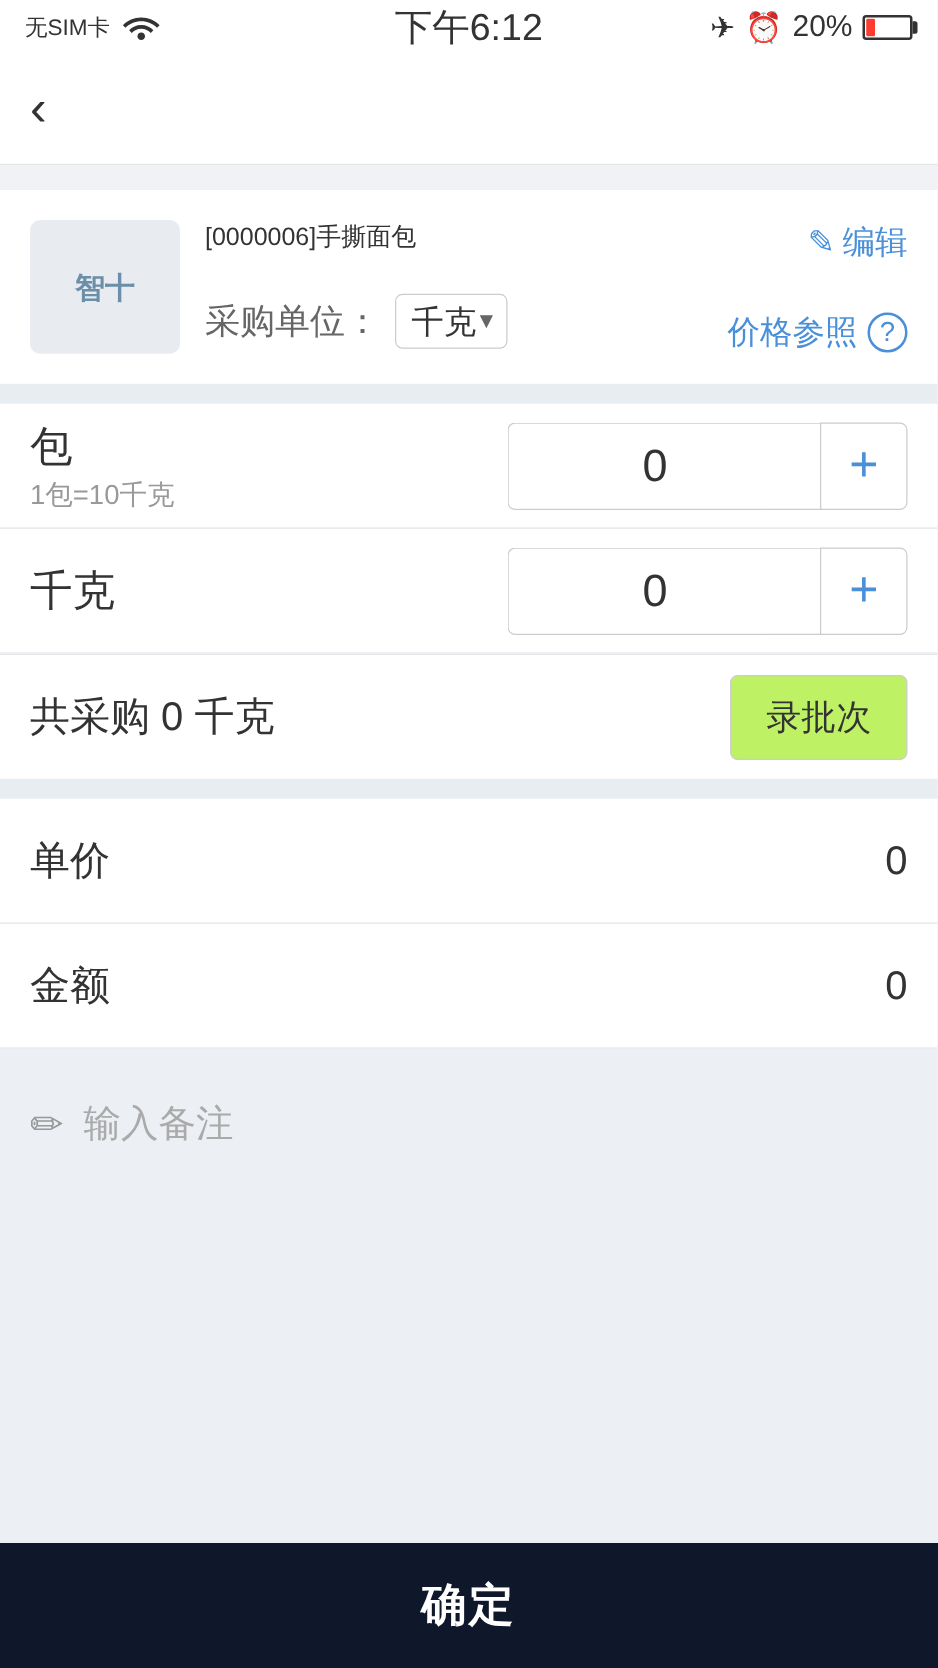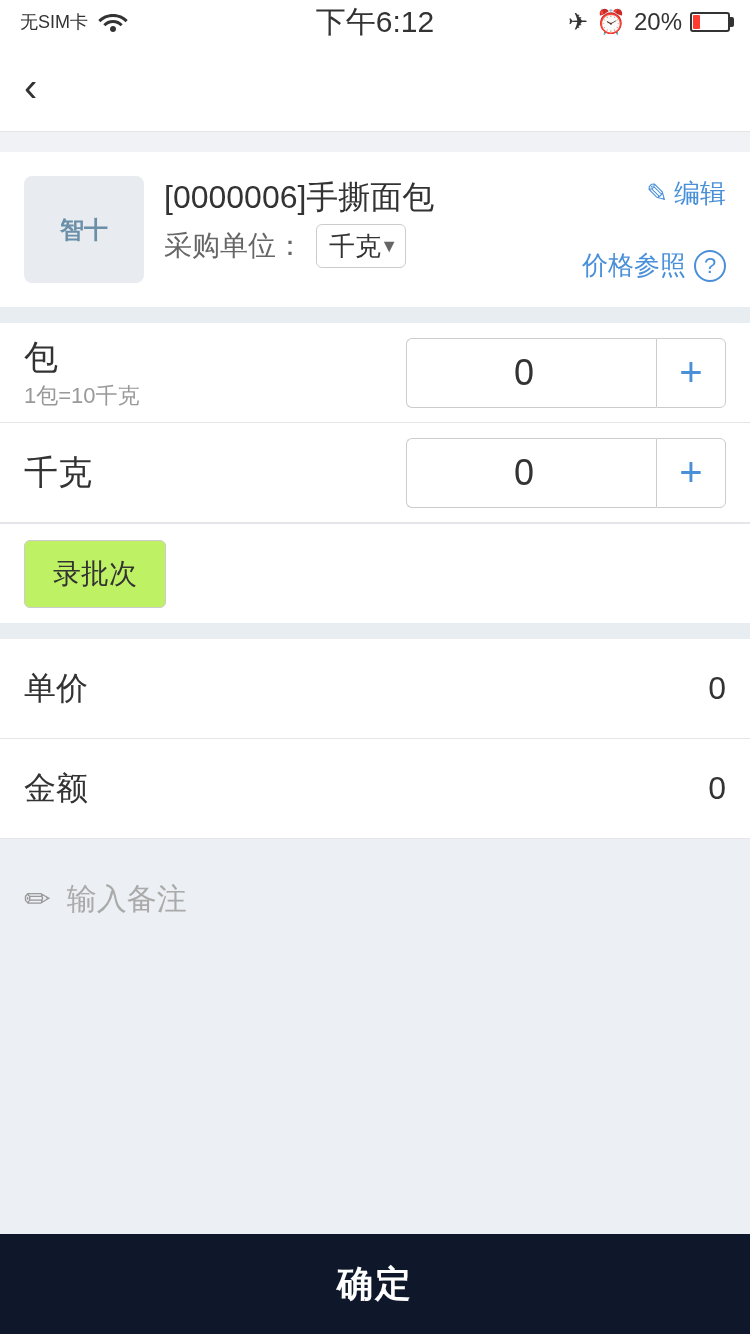--- a/index.html
+++ b/index.html
@@ -115,24 +115,24 @@
       justify-content: center;
       flex-shrink: 0;
       font-size: 24px;
       color: #6b8fa8;
       font-weight: bold;
     }
     .product-info {
       flex: 1;
     }
     .product-name {
-      font-size: 32px;
+      font-size: 20px;
       color: #333;
       font-weight: 500;
-      margin-bottom: 4px;
+      margin-bottom: 32px;
     }
     .product-unit-row {
       display: flex;
       align-items: center;
       gap: 12px;
     }
     .unit-label {
       font-size: 28px;
       color: #666;
     }
@@ -419,20 +419,21 @@
     <div class="form-row-label">
       <span class="form-row-label-main">千克</span>
     </div>
     <div class="form-row-input-area">
       <input type="number" class="quantity-input" value="0" style="">
       <button class="plus-btn">+</button>
     </div>
   </div>
 
   <div class="summary-row">
+    <span class="summary-text">共采购 0 千克</span>
     <button class="batch-btn">录批次</button>
   </div>
 </div>
 
 <div class="section-divider"></div>
 
 <div class="price-section">
   <div class="price-row">
     <span class="price-row-label">单价</span>
     <span class="price-row-value">0</span>

